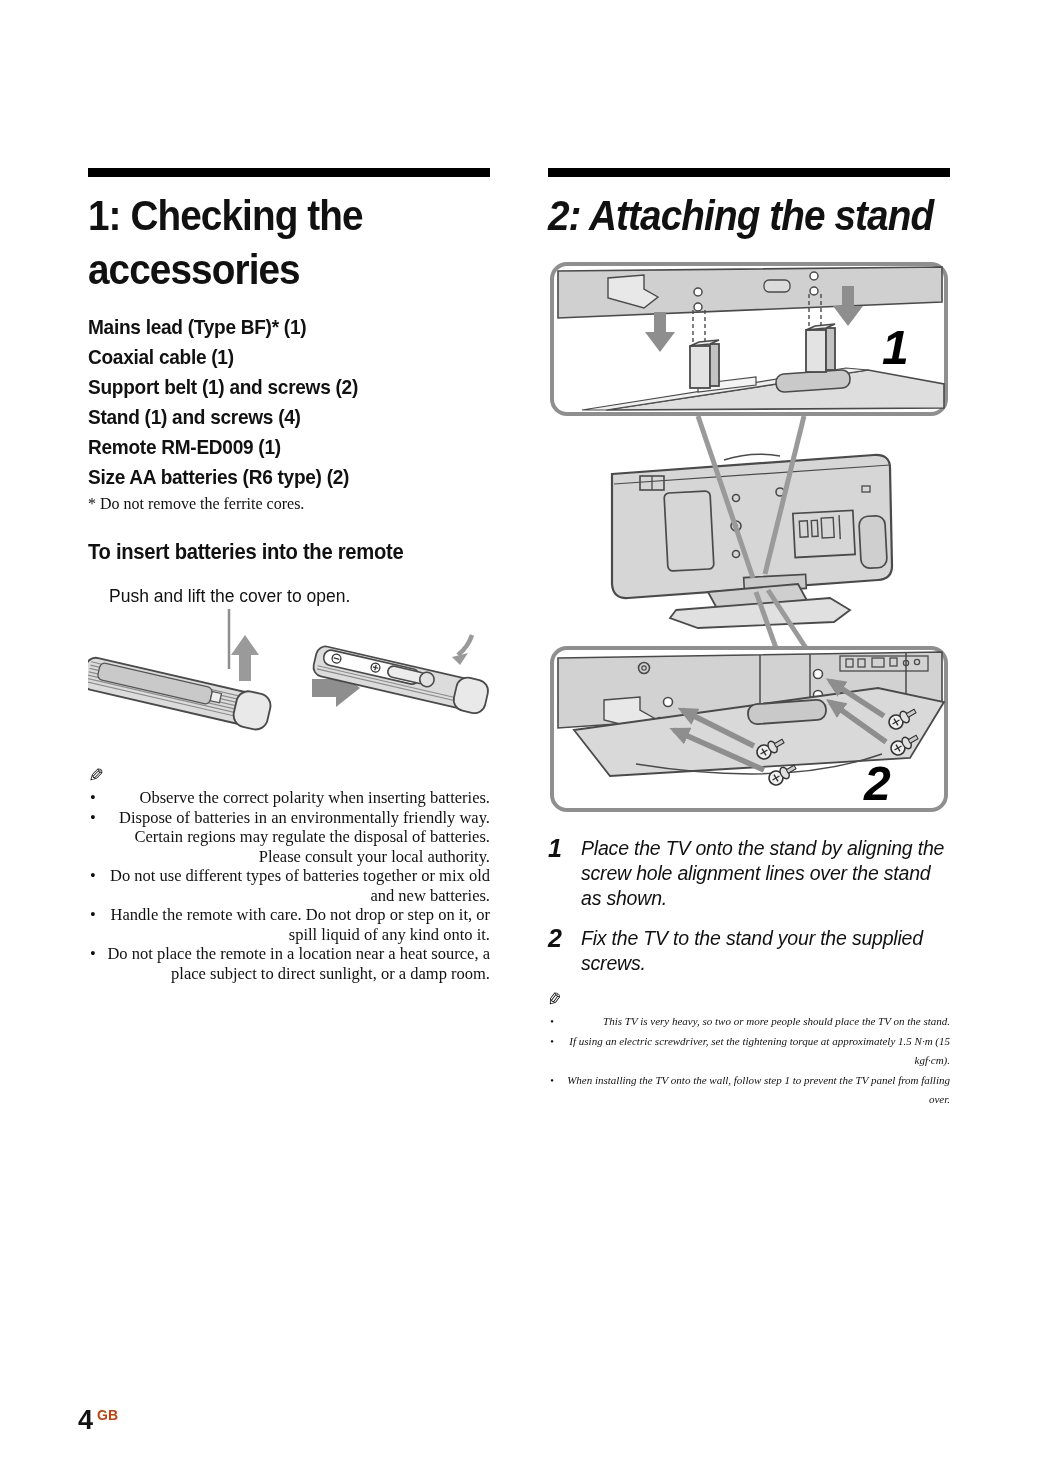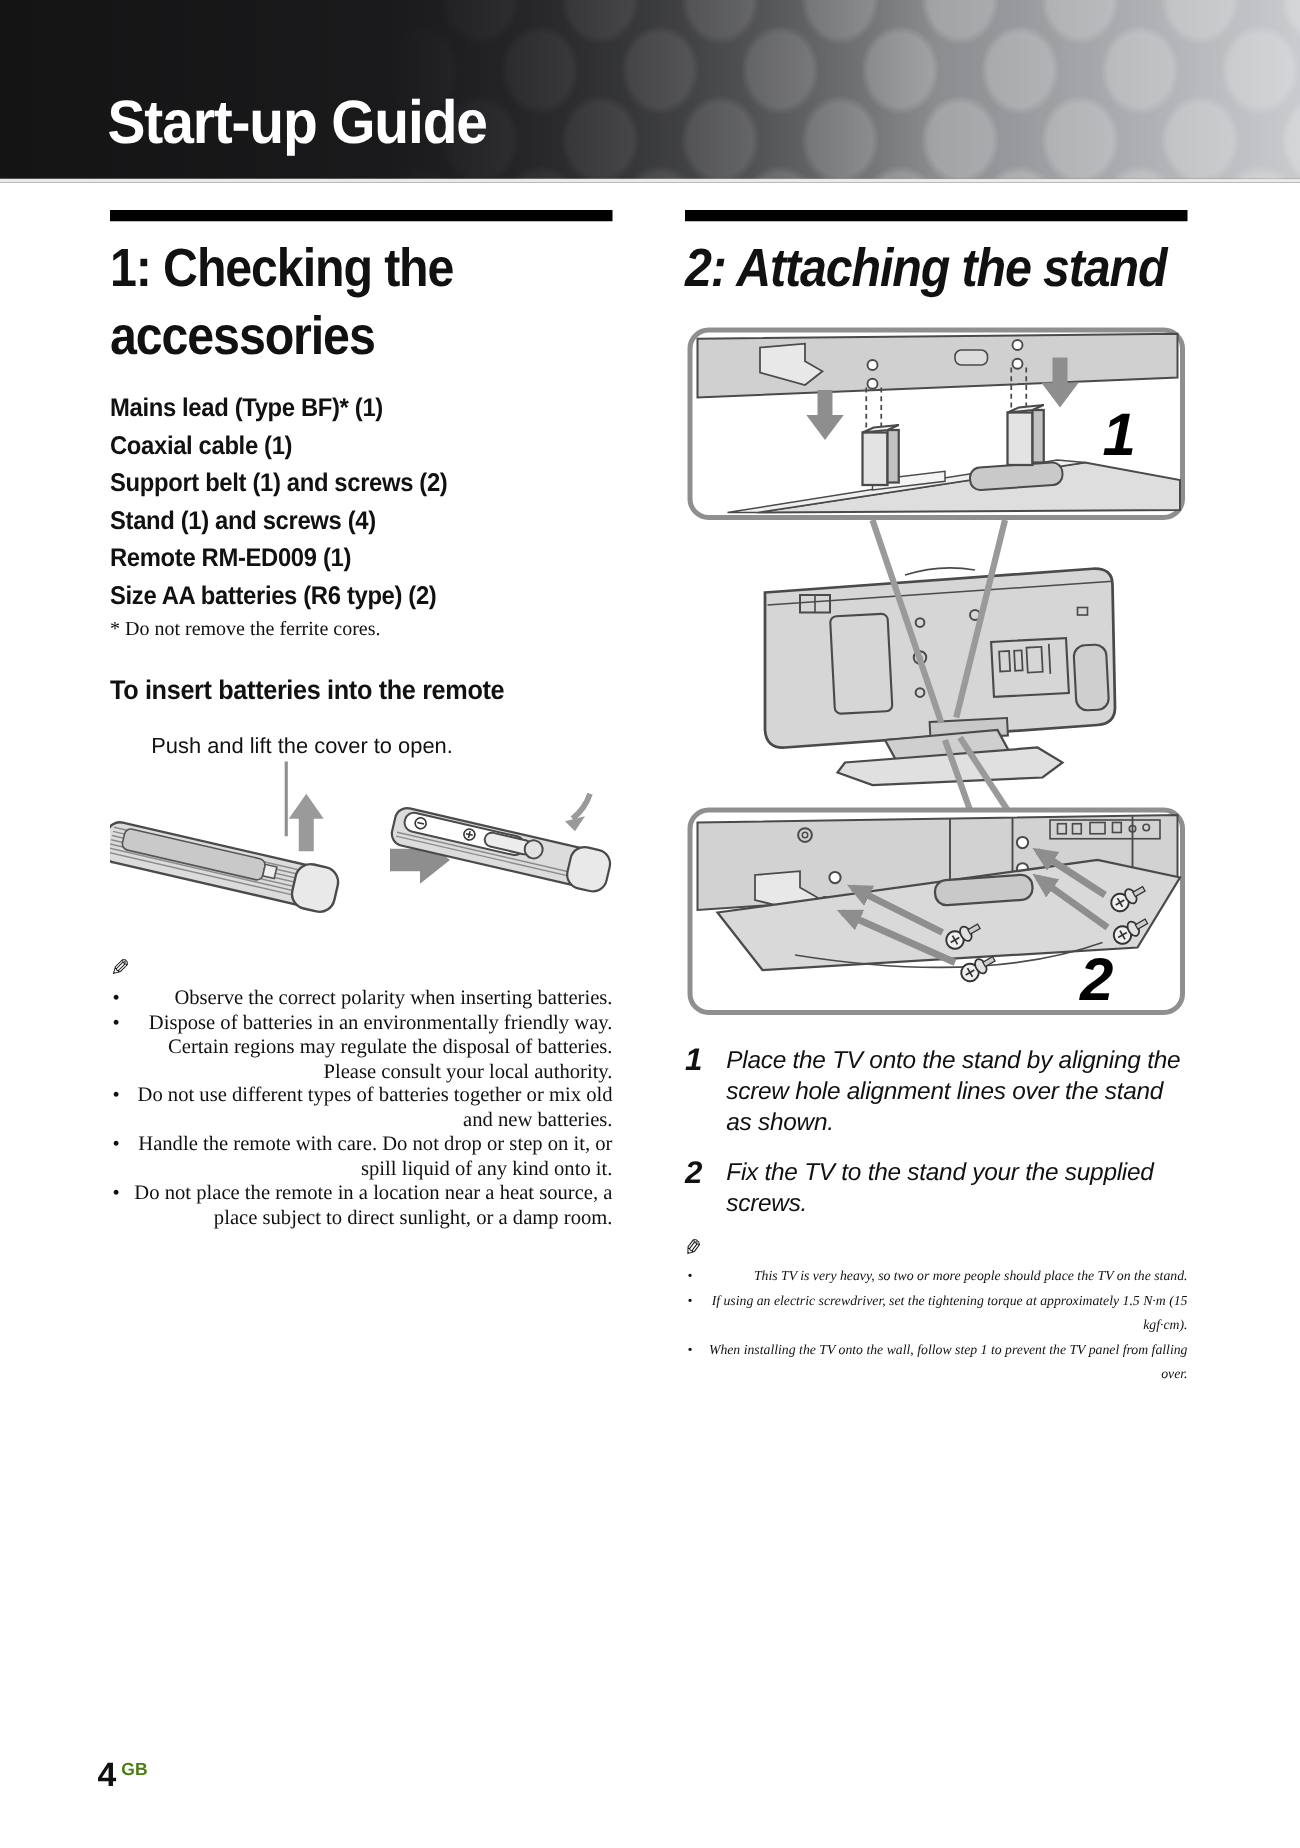--- a/index.html
+++ b/index.html
@@ -36,51 +36,48 @@
   }
   
   .accessory-list{list-style:none; margin:6px 0 0 0; padding:0;
     transform:scaleX(.93); transform-origin:left top;}
   .accessory-list li{font-weight:bold; font-size:20.5px; line-height:30px; letter-spacing:-0.3px;}
   .footnote{font-family:"Liberation Serif",serif; font-size:16px; margin:3px 0 0 0;}
   .subheading{
     margin:27px 0 0 0; font-size:21.5px; font-weight:bold; letter-spacing:-0.3px;
     transform:scaleX(.94); transform-origin:left top;
   }
-  .figure-caption{font-size:17.5px; margin:21px 0 0 33px;}
+  .figure-caption{font-size:17.5px; margin:21px 0 0 21px;}
   .remote-figure{display:block; margin-top:2px;}
   
   .note-icon{display:inline-block; transform:scaleX(-1); font-size:19px; line-height:18px;}
   .note-block{margin-top:16px;}
   .note-list{list-style:none; margin:2px 0 0 0; padding:0;
     font-family:"Liberation Serif",serif; font-size:16.5px; line-height:19.5px;text-align:right;}
   .note-list li{position:relative; padding-left:19px; margin:0;}
   .note-list li::before{content:"\2022"; position:absolute; left:2px; top:0;}
   
   .steps{margin-top:18px;}
   .step{display:flex; margin-bottom:15px;}
   .step-number{font-weight:bold; font-size:25px; line-height:24px; width:33px; flex:0 0 33px;}
   .step-text{font-size:19.5px; line-height:25px; letter-spacing:-0.2px;}
   .note-list.compact{font-size:11px; line-height:19.5px;}
   
   svg{display:block;}
   svg text{font-family:"Liberation Sans",sans-serif; font-weight:bold; fill:#000;}
   
   .footer{position:absolute; left:78px; top:1405px;}
   .page-number{font-size:27px; font-weight:bold;}
-  .region-code{font-size:14px; font-weight:bold; vertical-align:9px; margin-left:4px; color:#4d7c0f;}
+  .region-code{font-size:14px; font-weight:bold; vertical-align:9px; margin-left:4px; color:#c2410c;}
 </style>
 </head>
 <body>
 
 <div class="page">
 
-  <div class="banner">
-    <h1 class="banner-title">Start-up Guide</h1>
-  </div>
 
   <div class="col col-left">
     <div class="rule"></div>
     <h2 class="section-title">1: Checking the accessories</h2>
 
     <ul class="accessory-list">
       <li>Mains lead (Type BF)* (1)</li>
       <li>Coaxial cable (1)</li>
       <li>Support belt (1) and screws (2)</li>
       <li>Stand (1) and screws (4)</li>

